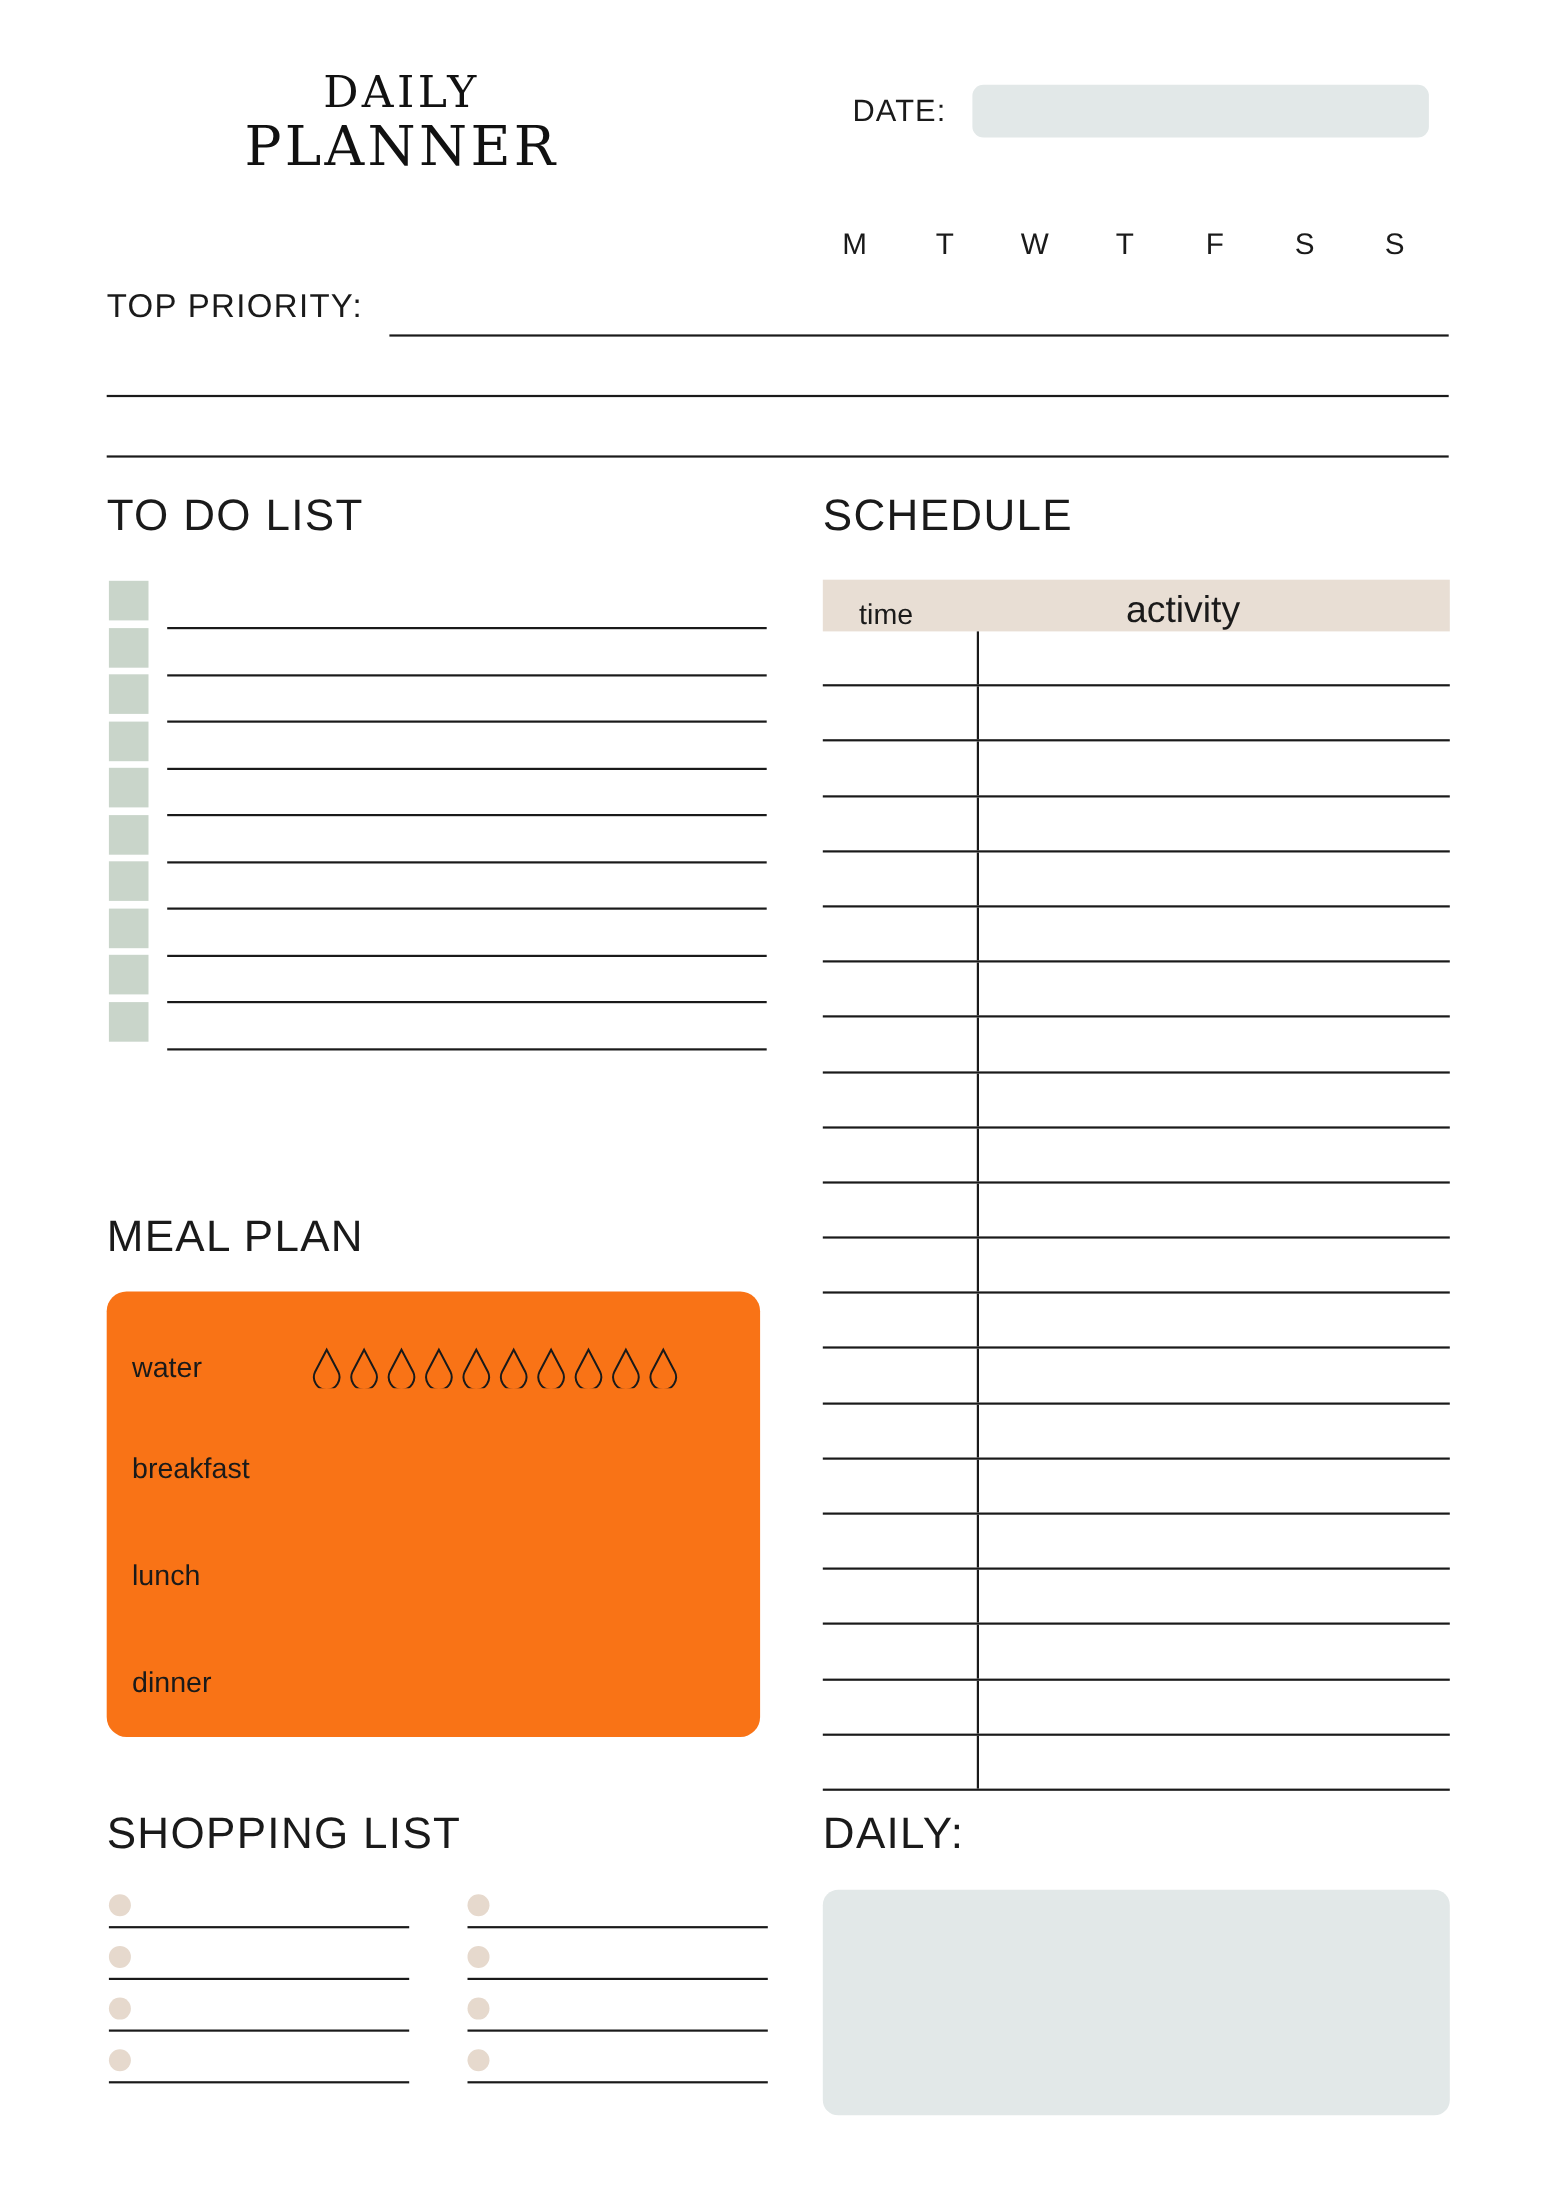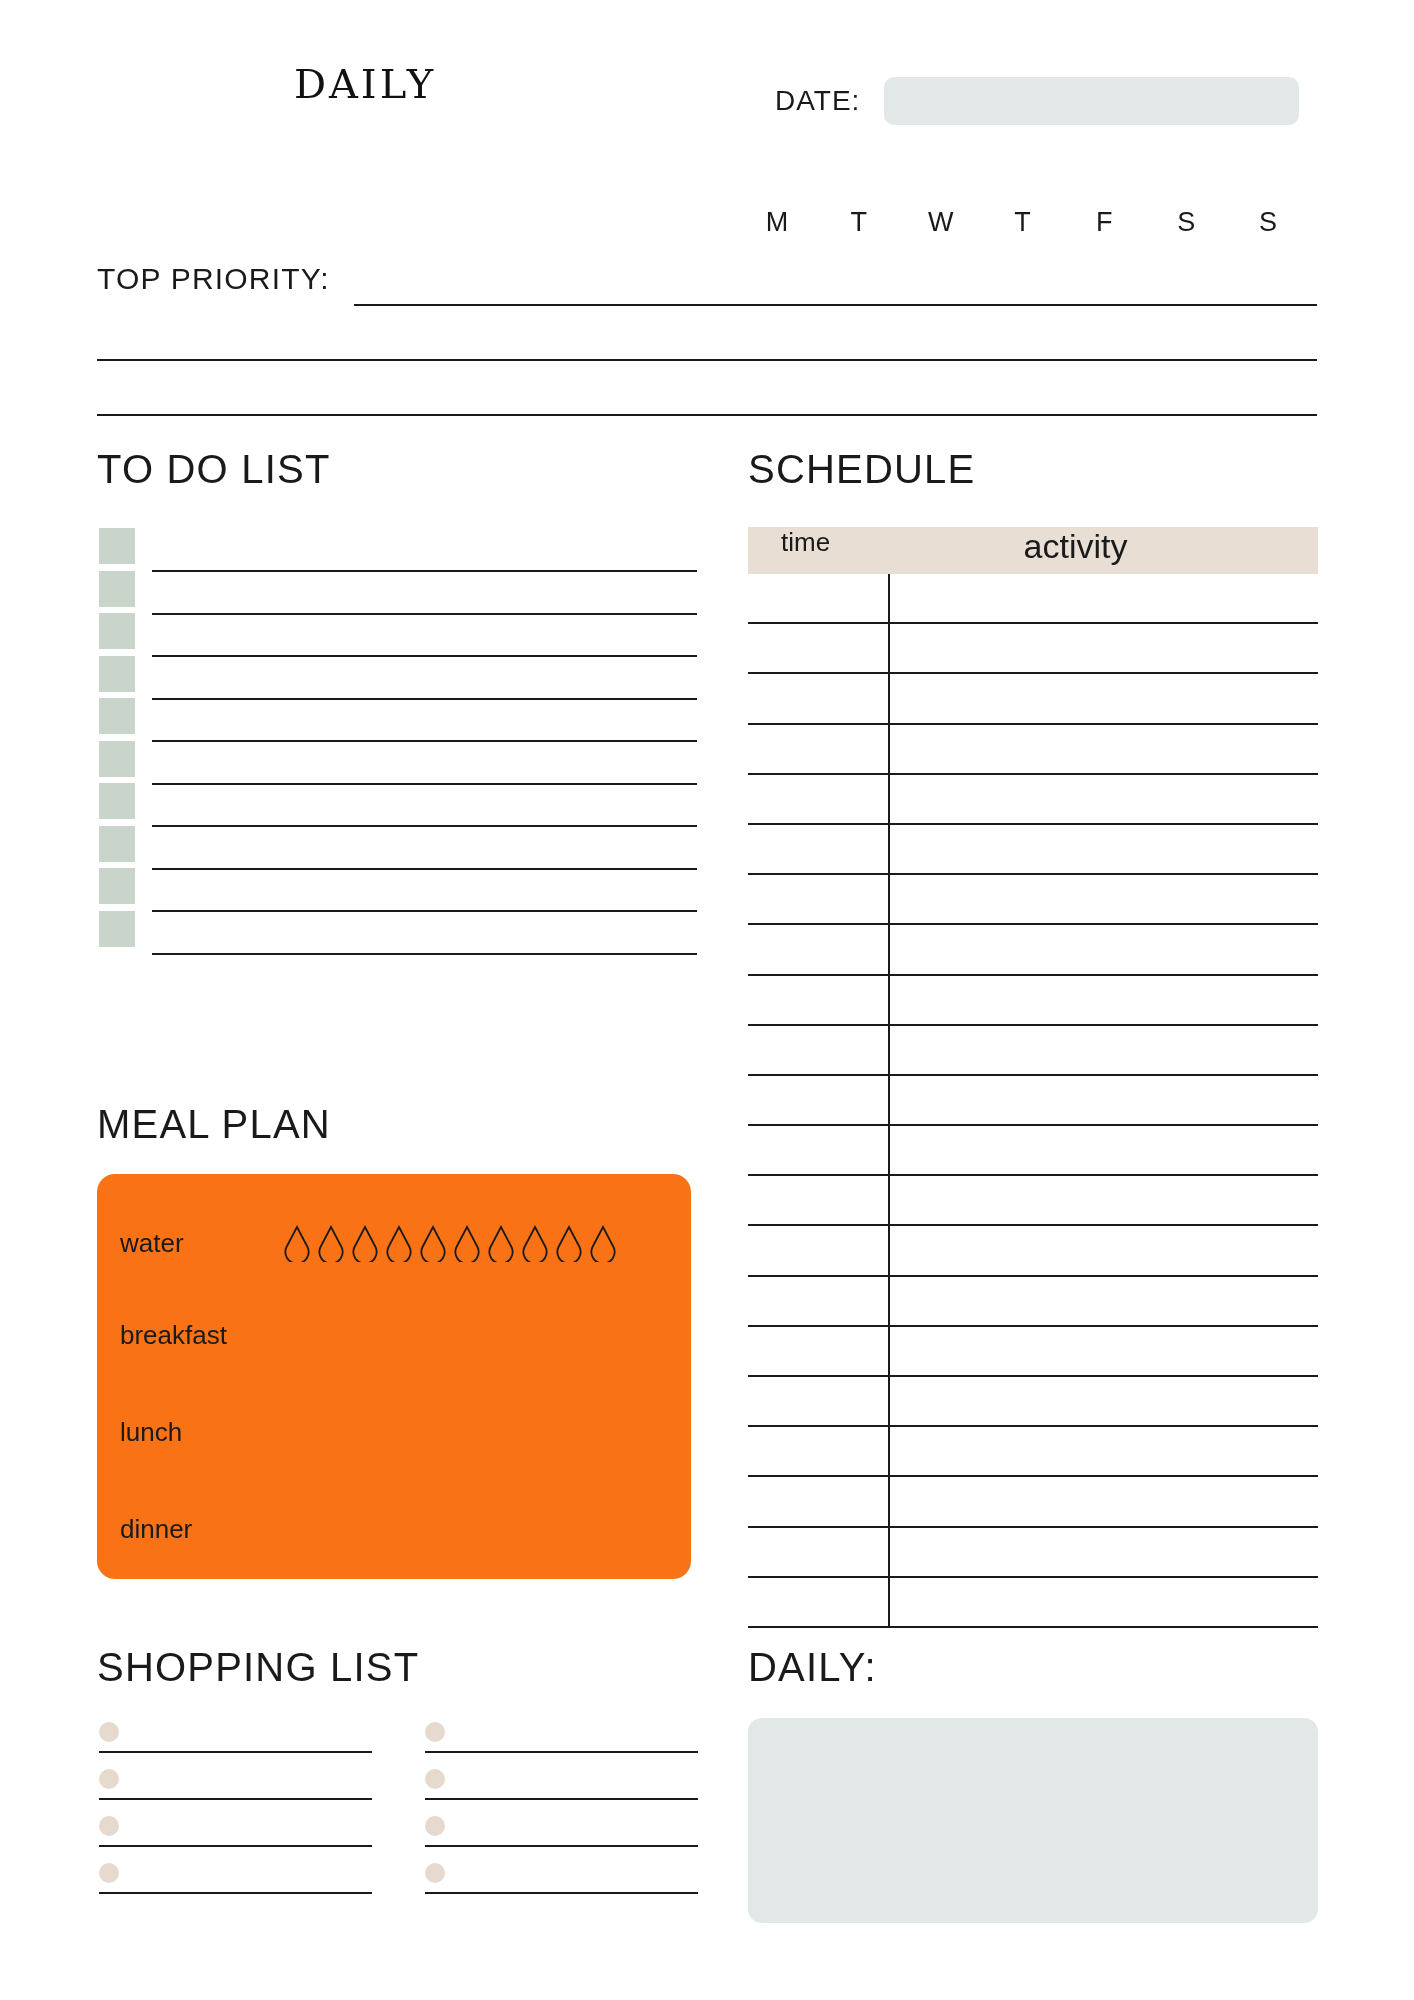--- a/index.html
+++ b/index.html
@@ -214,21 +214,21 @@
   .sched-table {
     position: absolute;
     left: 748px;
     top: 527px;
     width: 570px;
   }
   .sched-header {
     display: flex;
     height: 47px;
     background: #e8ded4;
-    align-items: flex-start;
+    align-items: flex-end;
   }
   .sched-h-time {
     width: 140px;
     padding-left: 33px;
     font-size: 26px;
     font-weight: 300;
     color: #1a1a1a;
   }
   .sched-h-activity {
     flex: 1;
@@ -304,20 +304,21 @@
 </style>
 </head>
 <body>
 
 <div class="page">
 
   <div class="header">
 
     <div class="title-block">
       <div class="title-line1">DAILY</div>
+      <div class="title-line2">PLANNER</div>
     </div>
 
     <div class="date-row">
       <span class="date-label">DATE:</span>
       <div class="date-box"></div>
     </div>
 
     <div class="weekdays">
       <span class="weekday">M</span>
       <span class="weekday">T</span>

